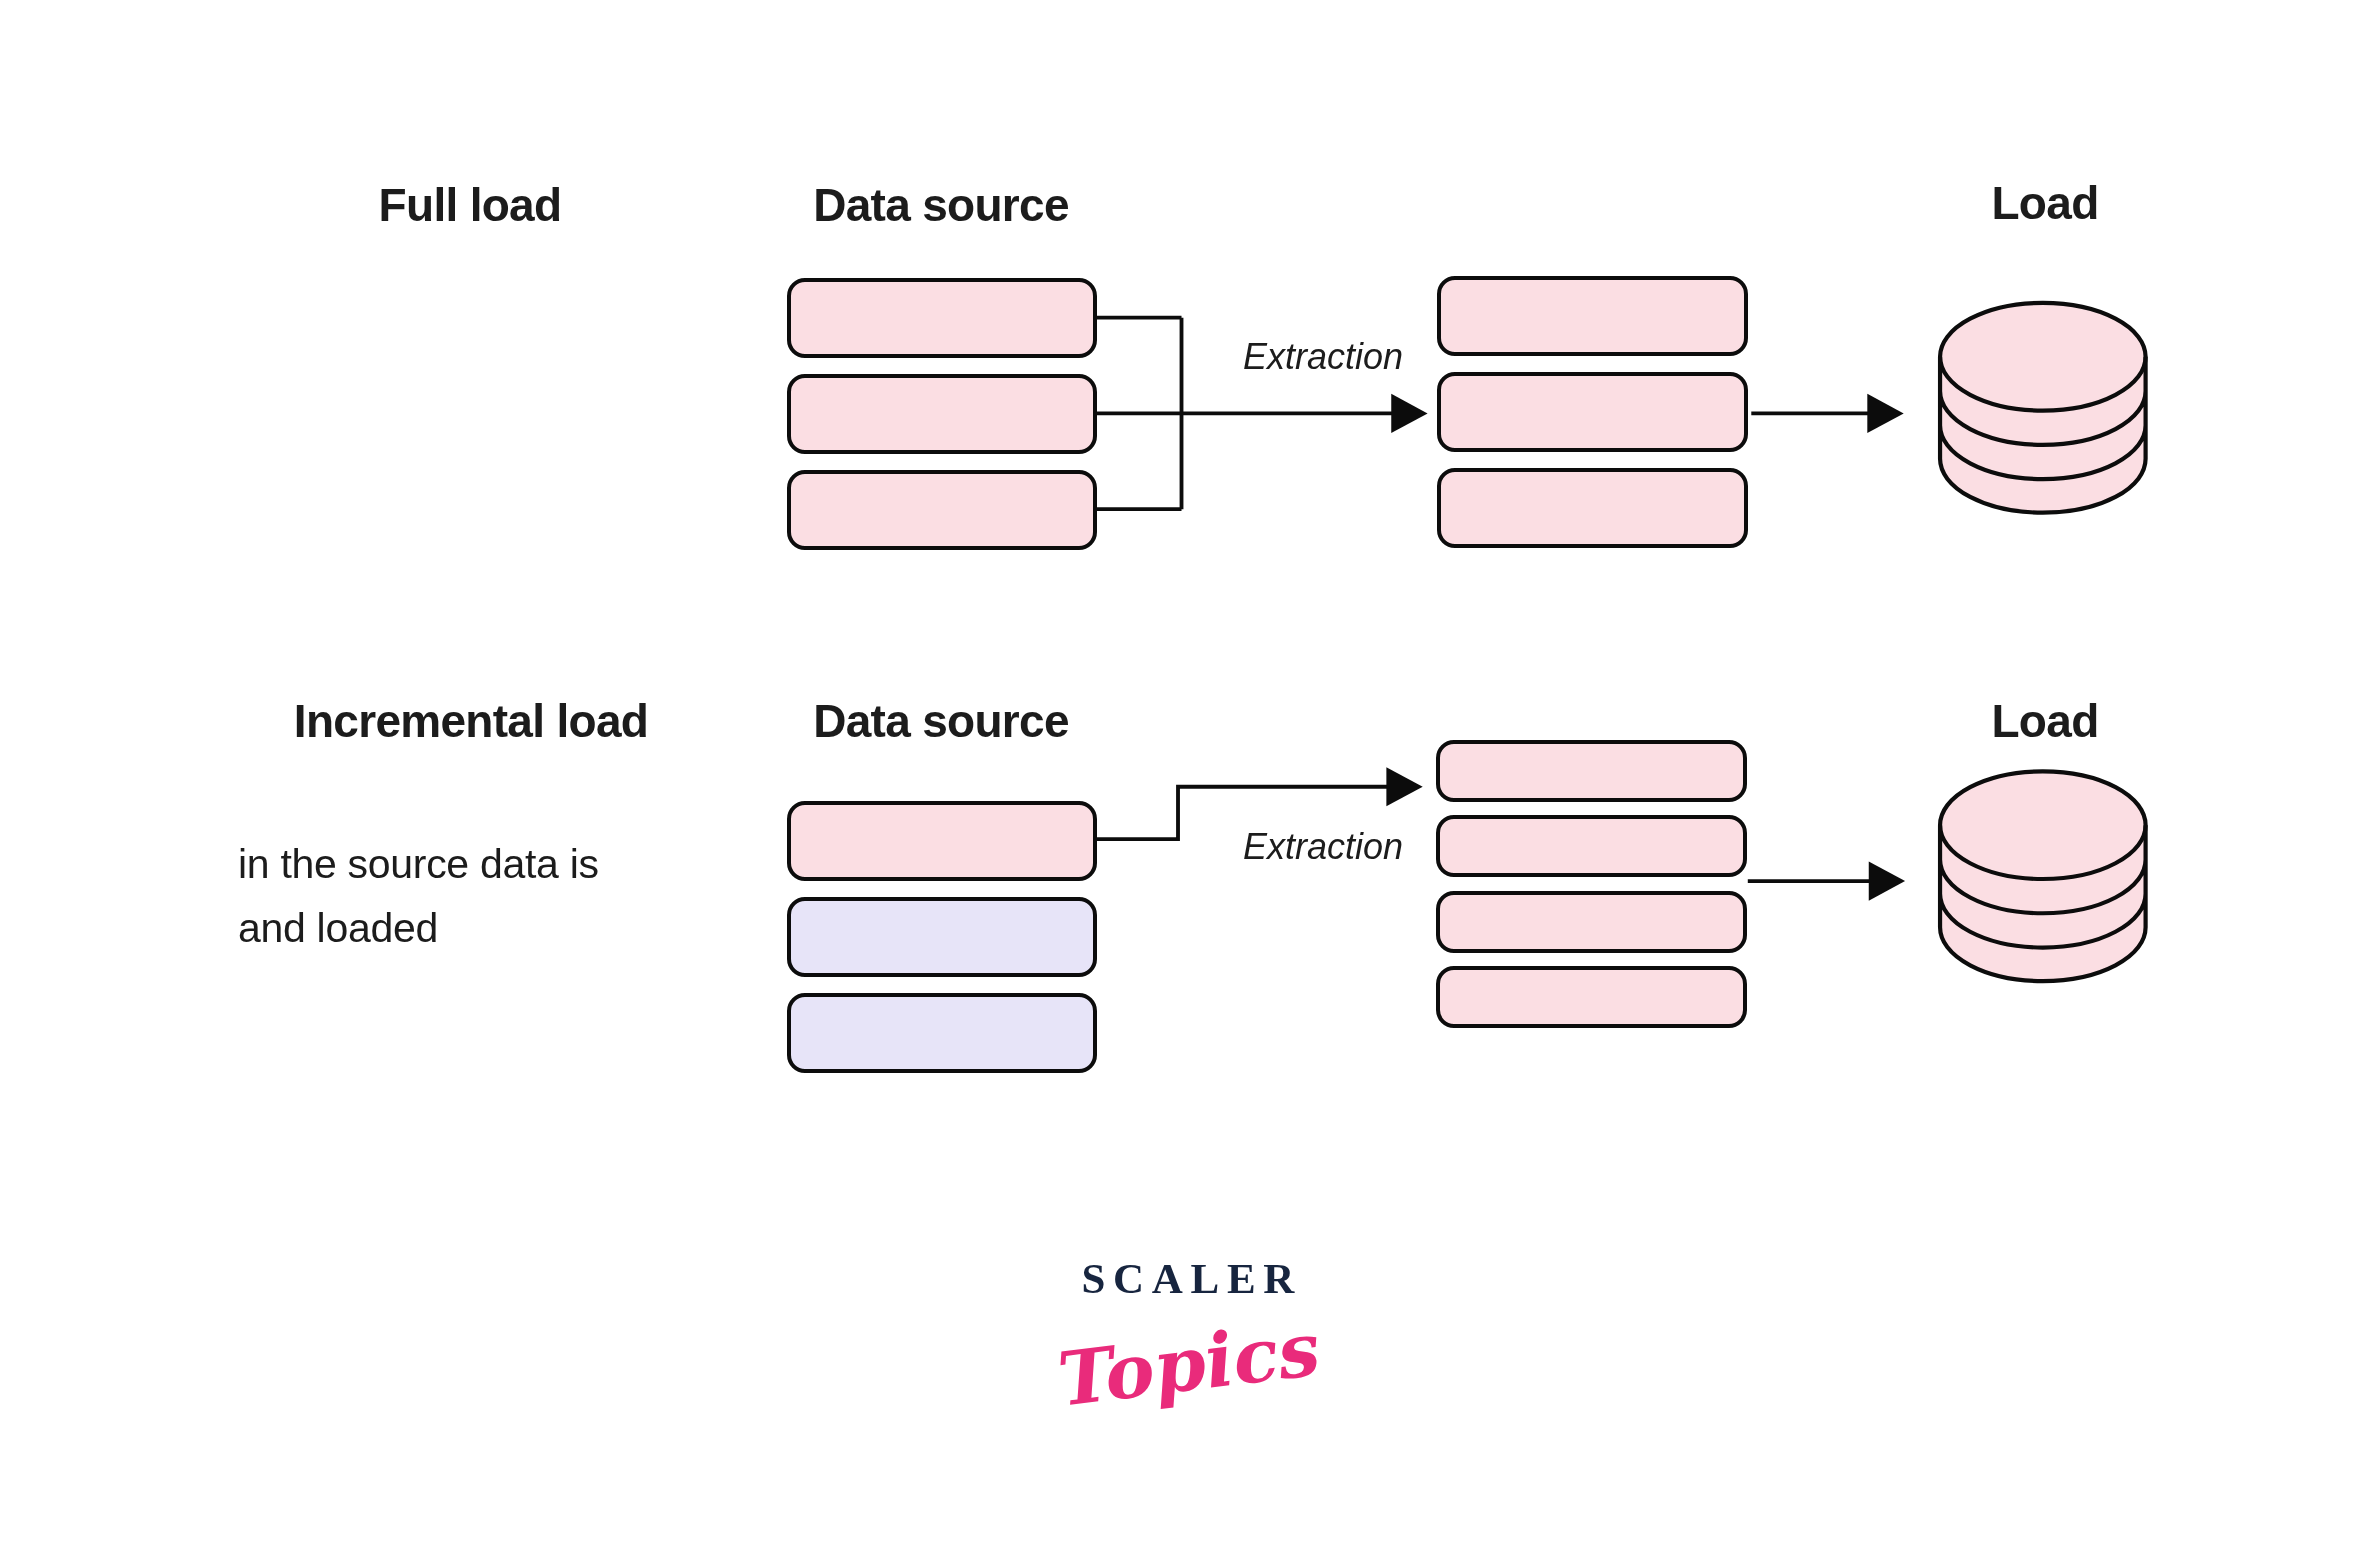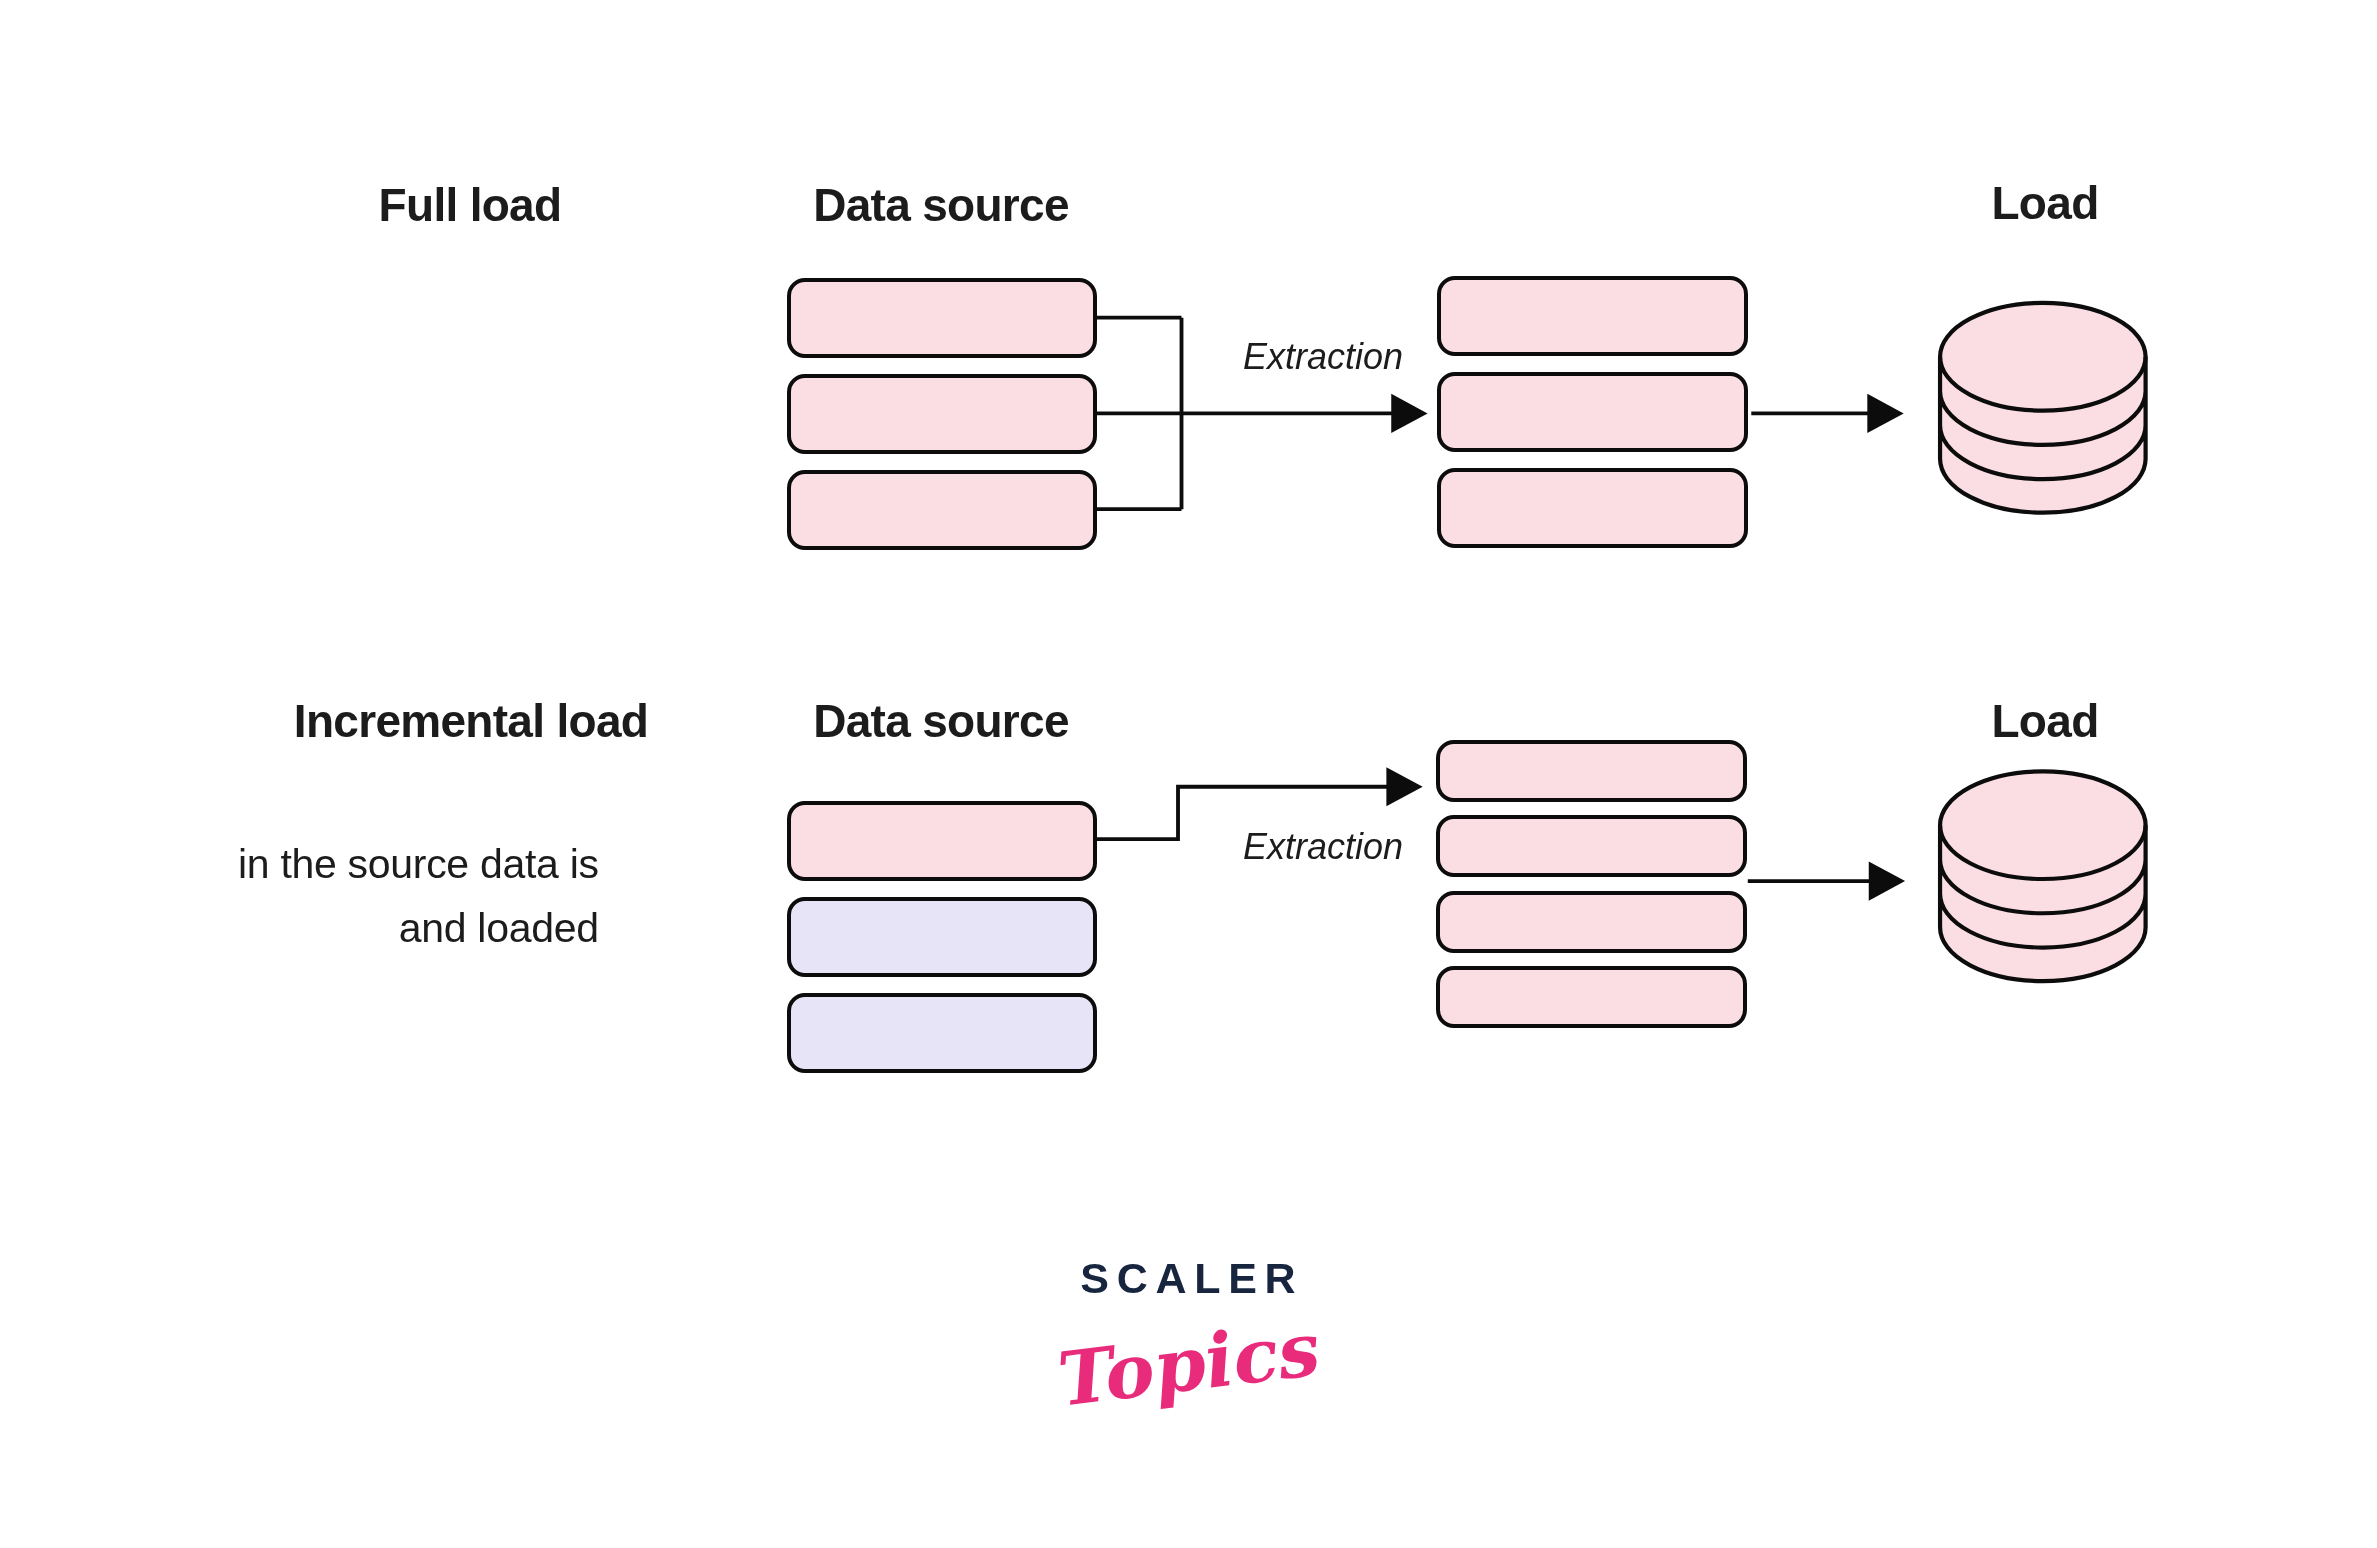--- a/index.html
+++ b/index.html
@@ -12,21 +12,20 @@
     --background:#ffffff;
   }
   html,body{margin:0;padding:0;background:var(--background);}
   .canvas{
     position:relative;
     width:2165px;height:1549px;
     background:var(--background);
     font-family:"Liberation Sans",sans-serif;
     color:var(--text);
     overflow:hidden;
-    text-align:right;
   }
   .lines{position:absolute;left:0;top:0;}
   .title{
     position:absolute;
     transform:translate(-50%,-50%);
     font-size:46px;font-weight:700;letter-spacing:-0.7px;
     white-space:nowrap;
   }
   .desc{
     position:absolute;
@@ -48,21 +47,21 @@
   }
   .col-tall{gap:16px;} .col-tall .box{height:80px;}
   .col-short{gap:13.3px;} .col-short .box{height:62px;}
   .box.pink{background:var(--pink);}
   .box.lavender{background:var(--lavender);}
   .logo{position:absolute;left:1189px;top:1252px;width:0;height:0;}
   .logo-scaler{
     position:absolute;left:2.8px;top:26px;
     transform:translate(-50%,-50%);
     font-size:43px;font-weight:800;letter-spacing:7.7px;
-    color:var(--logo_navy);white-space:nowrap;
+    color:var(--logo_navy);white-space:nowrap;font-family:Liberation Serif, serif;
   }
   .logo-topics{
     position:absolute;left:0px;top:112px;
     transform:translate(-50%,-50%) rotate(-7deg);
     font-family:"DejaVu Serif",serif;
     font-size:74px;font-style:italic;font-weight:700;
     color:var(--logo_pink);white-space:nowrap;
   }
 </style>
 </head>

